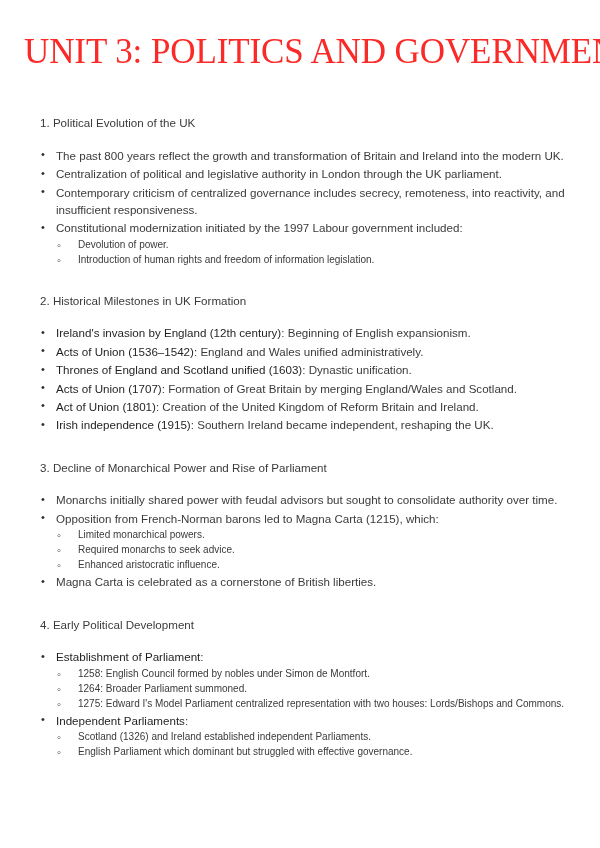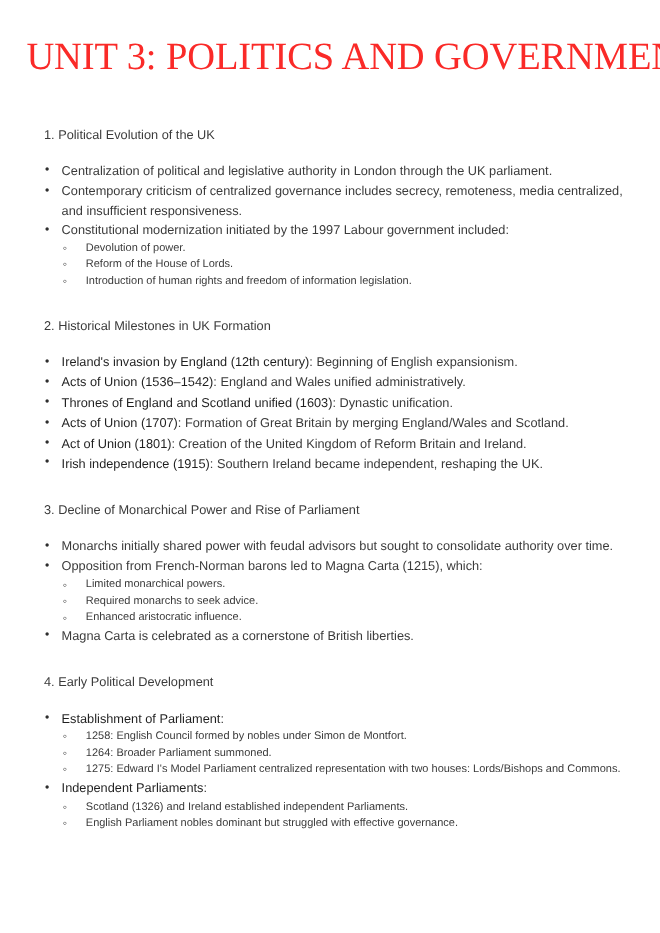--- a/index.html
+++ b/index.html
@@ -100,30 +100,32 @@
 <body>
 
 <div class="page">
 
   <h1 class="doc-title">UNIT 3: POLITICS AND GOVERNMENT</h1>
 
   <div class="section section-1">
     <p class="section-heading">1. Political Evolution of the UK</p>
     <ul class="lvl1">
       <li>
+        <span class="txt">The past 800 years reflect the growth and transformation of Britain and Ireland into the modern UK.</span>
+      </li>
+      <li>
         <span class="txt">Centralization of political and legislative authority in London through the UK parliament.</span>
       </li>
       <li>
-        <span class="txt">Contemporary criticism of centralized governance includes secrecy, remoteness, media centralized, and insufficient responsiveness.</span>
+        <span class="txt">Contemporary criticism of centralized governance includes secrecy, remoteness, into reactivity, and insufficient responsiveness.</span>
       </li>
       <li>
         <span class="txt">Constitutional modernization initiated by the 1997 Labour government included:</span>
         <ul class="lvl2">
           <li>Devolution of power.</li>
-          <li>Reform of the House of Lords.</li>
           <li>Introduction of human rights and freedom of information legislation.</li>
         </ul>
       </li>
     </ul>
   </div>
 
   <div class="section section-2">
     <p class="section-heading">2. Historical Milestones in UK Formation</p>
     <ul class="lvl1">
       <li>
@@ -175,19 +177,19 @@
         <ul class="lvl2">
           <li>1258: English Council formed by nobles under Simon de Montfort.</li>
           <li>1264: Broader Parliament summoned.</li>
           <li>1275: Edward I's Model Parliament centralized representation with two houses: Lords/Bishops and Commons.</li>
         </ul>
       </li>
       <li>
         <span class="txt"><span class="lead">Independent Parliaments</span><span>:</span></span>
         <ul class="lvl2">
           <li>Scotland (1326) and Ireland established independent Parliaments.</li>
-          <li>English Parliament nobles dominant but struggled with effective governance.</li>
+          <li>English Parliament which dominant but struggled with effective governance.</li>
         </ul>
       </li>
     </ul>
   </div>
 
 </div>
 
 </body></html>

